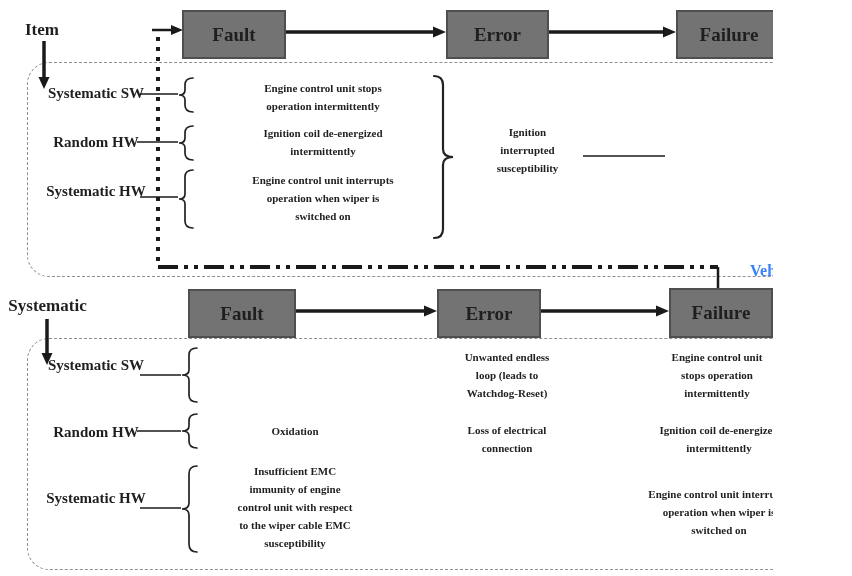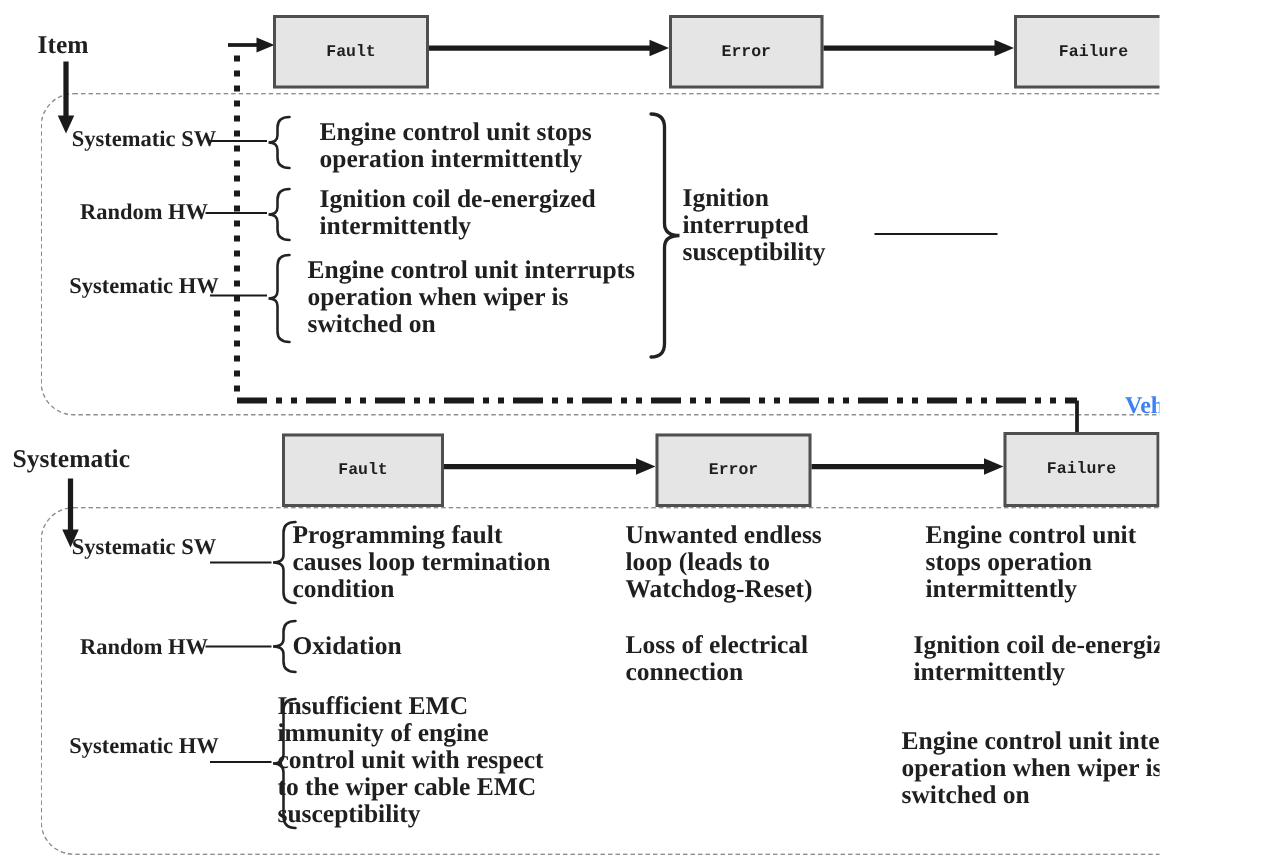--- a/index.html
+++ b/index.html
@@ -1,27 +1,27 @@
 <!DOCTYPE html>
 <html><head>
 <meta charset="utf-8">
 <style>
   html,body{margin:0;padding:0;background:#fff;}
   .canvas{
     position:relative;width:773px;height:576px;background:#fff;overflow:hidden;
     font-family:"Liberation Serif","DejaVu Serif",serif;color:#1f1f1f;
   }
   .box{
-    position:absolute;border:2px solid #4f4f4f;background:#e5e5e5;
+    position:absolute;border:2px solid #4f4f4f;background:#737373;
     display:flex;align-items:center;justify-content:center;
-    font-weight:700;font-size:11px;color:#1f1f1f;font-family:Liberation Mono, monospace;
+    font-weight:700;font-size:19px;color:#1f1f1f;
   }
   .txt{
-    position:absolute;font-weight:700;font-size:17px;line-height:18px;
-    text-align:left;white-space:pre-line;color:#1f1f1f;
+    position:absolute;font-weight:700;font-size:11px;line-height:18px;
+    text-align:center;white-space:pre-line;color:#1f1f1f;
   }
   .cat{
     position:absolute;font-weight:700;font-size:15px;line-height:18px;
     text-align:center;color:#1f1f1f;
   }
   .scope{
     position:absolute;font-weight:700;font-size:17px;line-height:19px;
     text-align:center;color:#1f1f1f;
   }
   .dashedrect{
@@ -122,23 +122,20 @@
   <div class="txt" style="left:455px;top:123px;width:145px;">Ignition
 interrupted
 susceptibility</div>
 
   <div class="vehicle" style="left:750px;top:262px;">Vehicle</div>
 
   <div class="cat" style="left:40px;top:356px;width:112px;">Systematic SW</div>
   <div class="cat" style="left:34px;top:423px;width:124px;">Random HW</div>
   <div class="cat" style="left:40px;top:489px;width:112px;">Systematic HW</div>
 
-  <div class="txt" style="left:195px;top:348px;width:200px;">Programming fault
-causes loop termination
-condition</div>
   <div class="txt" style="left:195px;top:422px;width:200px;">Oxidation</div>
   <div class="txt" style="left:185px;top:462px;width:220px;">Insufficient EMC
 immunity of engine
 control unit with respect
 to the wiper cable EMC
 susceptibility</div>
 
   <div class="txt" style="left:417px;top:421px;width:180px;">Loss of electrical
 connection</div>
   <div class="txt" style="left:417px;top:348px;width:180px;">Unwanted endless

